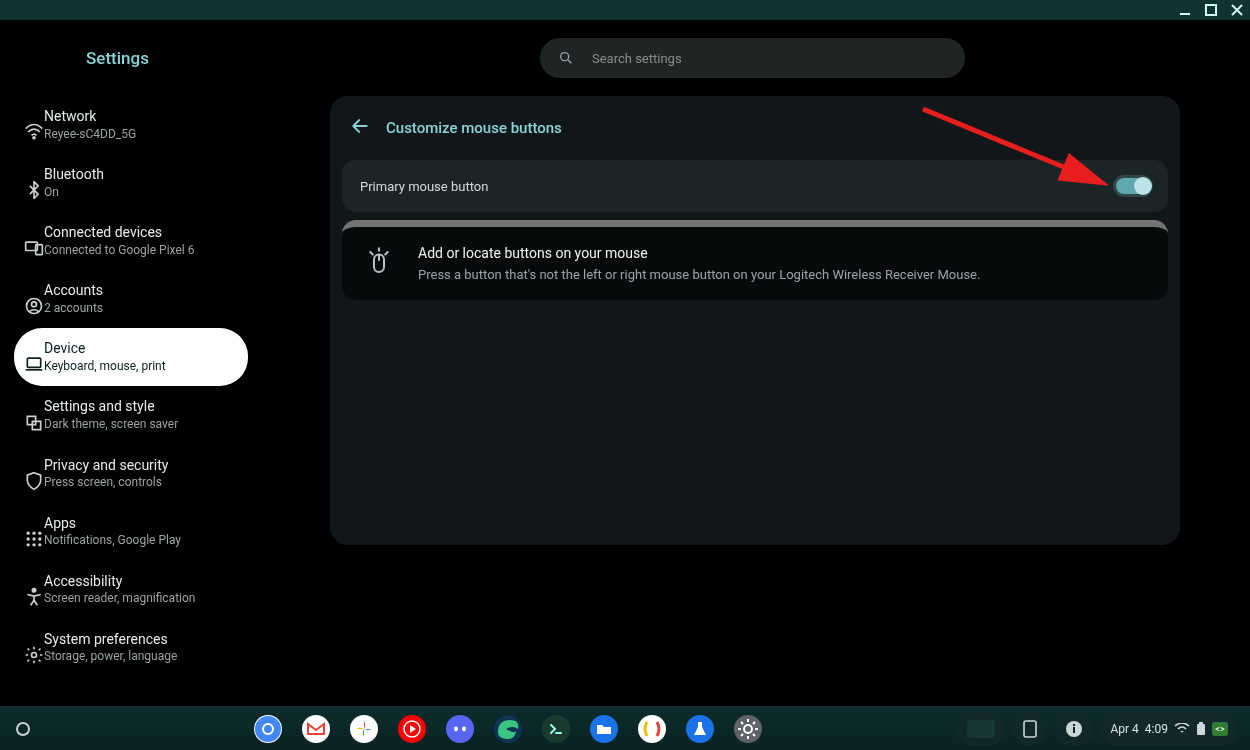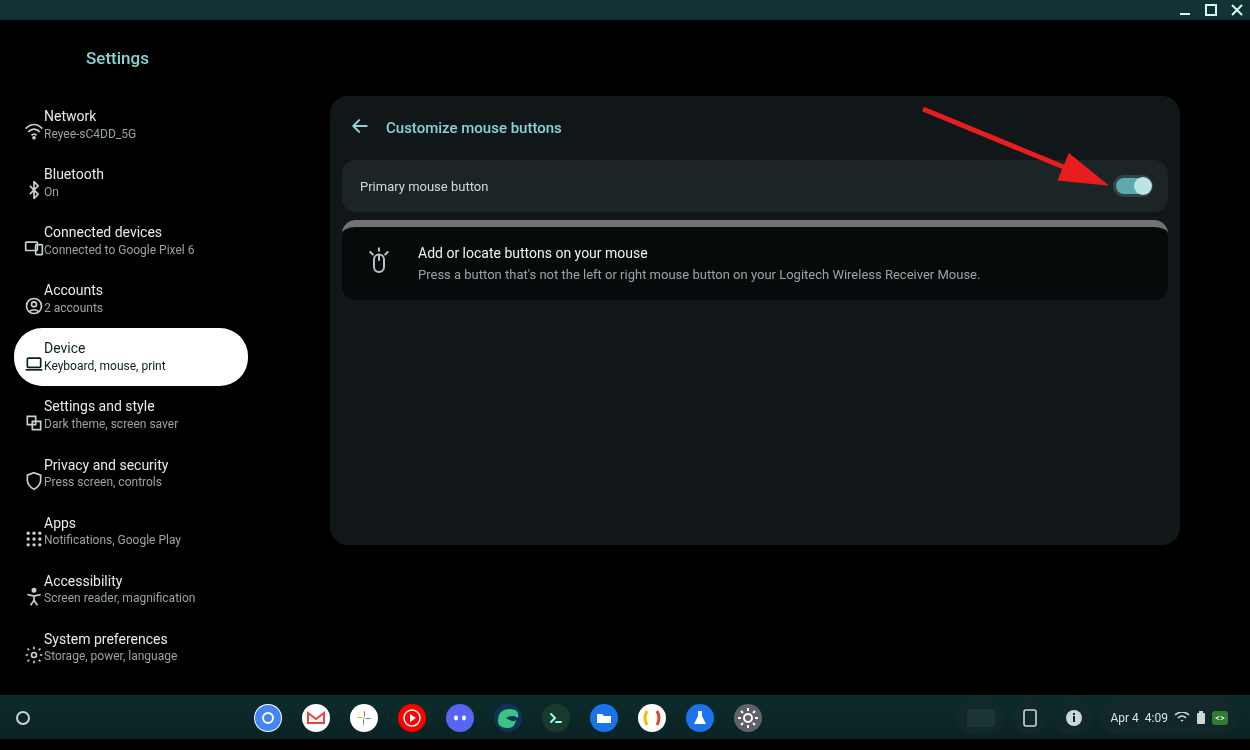--- a/index.html
+++ b/index.html
@@ -47,21 +47,21 @@
 
   .card { margin: 8px 12px 0 12px; background: #060a0b; border-radius: 14px; padding: 18px 20px; display: flex; gap: 22px; align-items: flex-start; border-top: 7px solid #737373; }
   .card-icon { width: 34px; height: 34px; display: flex; align-items: center; justify-content: center; color: #b9c2c2; }
   .card-title { font-size: 14px; color: #eef3f3; }
   .card-sub { font-size: 13px; color: #9aa4a4; margin-top: 6px; }
 
   
   .arrow { position: absolute; pointer-events: none; }
 
   
-  .shelf { position: absolute; bottom: 11px; left: 0; right: 0; height: 44px; background: linear-gradient(#0d2b2c, #0a2324); display: flex; align-items: center; border-top: 1px solid rgba(255,255,255,0.04); }
+  .shelf { position: absolute; bottom: 0; left: 0; right: 0; height: 44px; background: linear-gradient(#0d2b2c, #0a2324); display: flex; align-items: center; border-top: 1px solid rgba(255,255,255,0.04); }
   .shelf-left { width: 60px; display: flex; align-items: center; justify-content: flex-start; padding-left: 16px; }
   .shelf-center { flex: 1; display: flex; align-items: center; justify-content: center; gap: 18px; }
   .shelf-right { display: flex; align-items: center; gap: 6px; padding-right: 10px; background: rgba(20,40,42,0.8); border-radius: 22px; height: 34px; margin-right: 6px; padding-left: 10px; }
   .pill { background: rgba(20,40,42,0.8); border-radius: 22px; height: 34px; display:flex; align-items:center; padding:0 10px; gap:8px; }
   .app-icon { width: 30px; height: 30px; border-radius: 50%; display: flex; align-items: center; justify-content: center; }
   .status-txt { font-size: 12px; color: #d9e3e3; }
   .launcher { width: 14px; height: 14px; border: 2px solid #c9d1d1; border-radius: 50%; }
 </style>
 </head>
 <body>
@@ -79,20 +79,27 @@
     </span>
   <span>
       <svg width="14" height="14" viewBox="0 0 14 14">
         <path d="M2 2 L12 12 M12 2 L2 12" stroke="#cfe" stroke-width="2"></path>
       </svg>
     </span>
 </div>
 
 <div class="top">
   <div class="app-title">Settings</div>
+  <div class="search-wrap">
+    <svg width="16" height="16" viewBox="0 0 24 24" fill="none" stroke="#9aa4a4" stroke-width="2">
+        <circle cx="10" cy="10" r="6"></circle>
+        <line x1="15" y1="15" x2="20" y2="20"></line>
+      </svg>
+    <input class="search-input" placeholder="Search settings" style="">
+  </div>
 </div>
 
 <div class="layout">
   <div class="sidebar" id="sidebar">
       <div class="nav-item">
         <span class="nav-icon">
           <svg width="20" height="20" viewBox="0 0 24 24" fill="none" stroke="currentColor" stroke-width="2">
             <path d="M2 8 Q12 -2 22 8 M5 12 Q12 5 19 12 M9 16 Q12 13 15 16"></path>
             <circle cx="12" cy="19" r="1.2" fill="currentColor"></circle>
           </svg>

